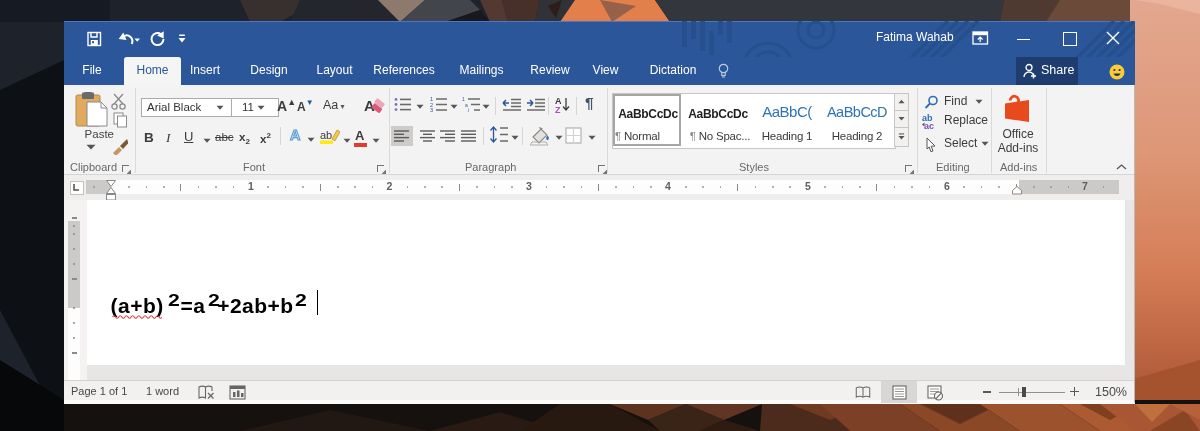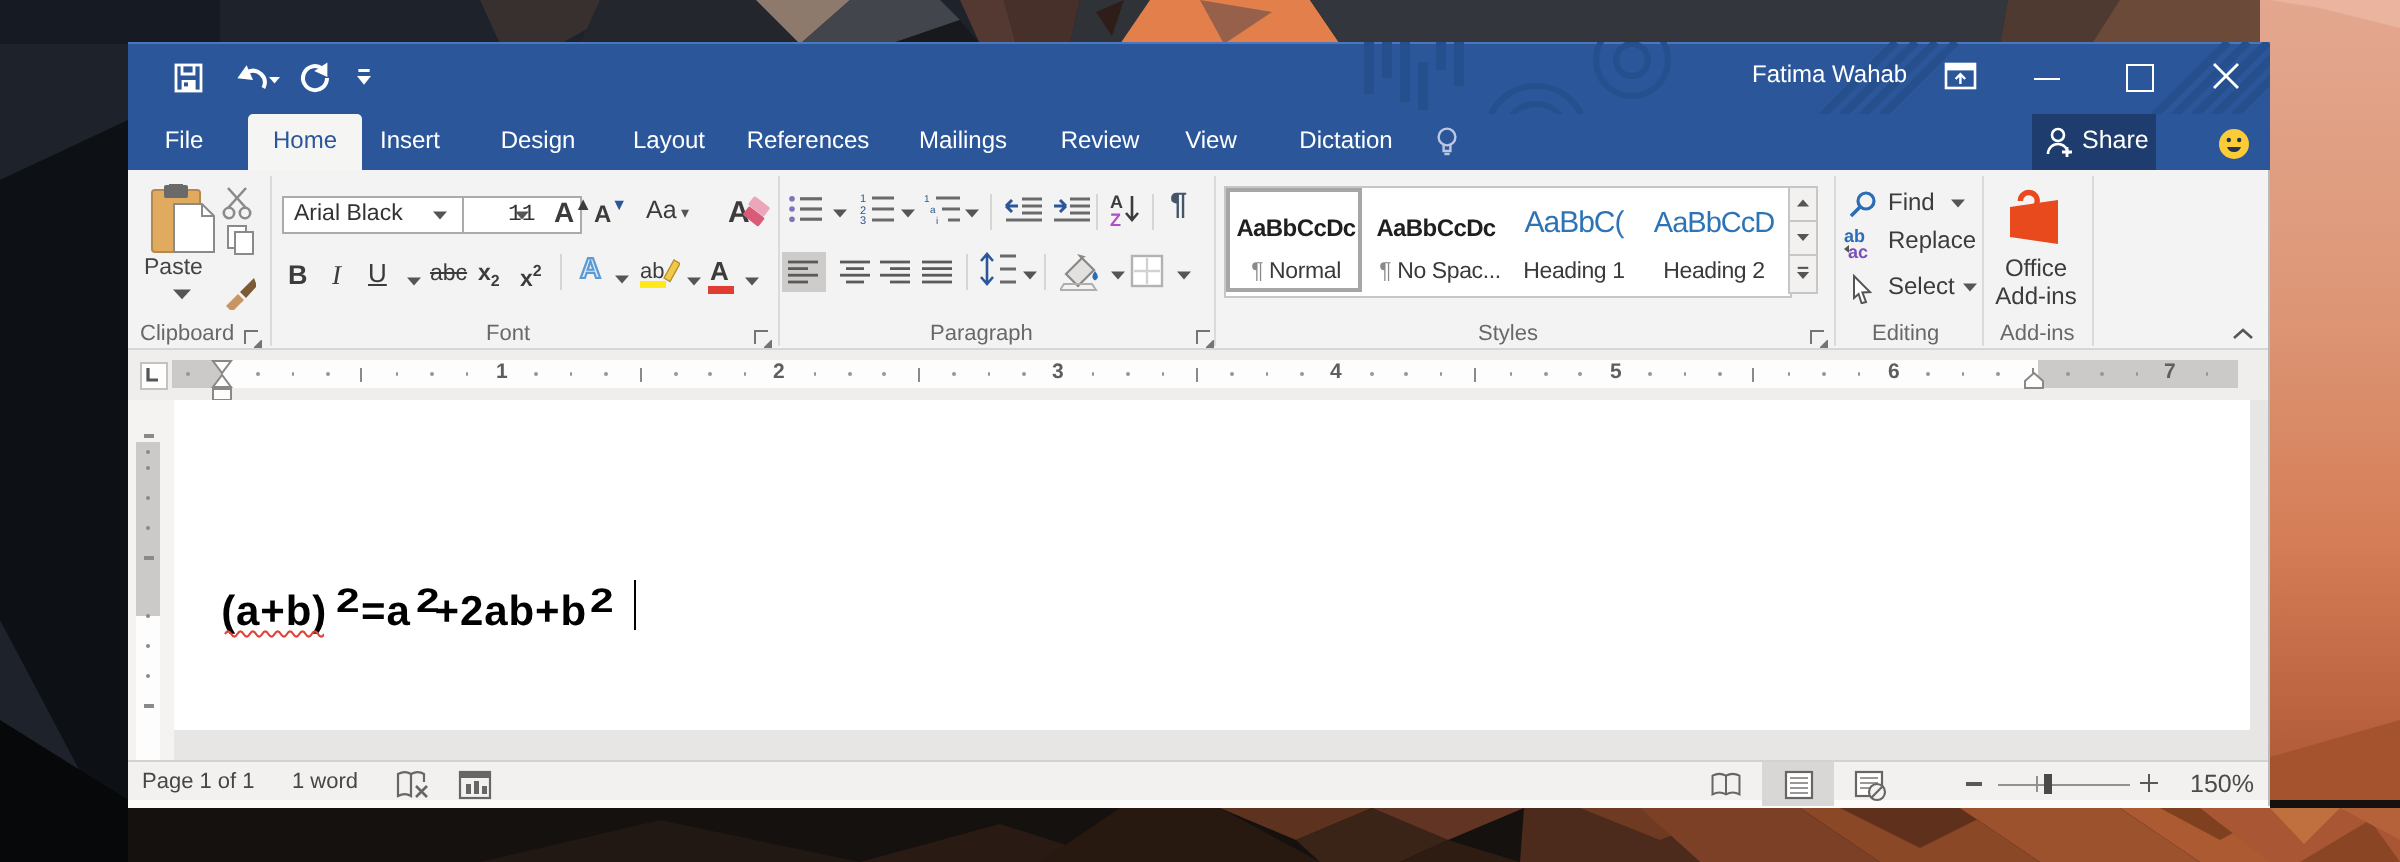--- a/index.html
+++ b/index.html
@@ -179,21 +179,21 @@
 </div>
 <div id="ribbon">
 
   <svg class="ic" style="left:11px;top:7px" width="34" height="36" viewBox="0 0 34 36">
     <rect x="1" y="3" width="24" height="31" rx="1.5" fill="#e0aa5f" stroke="#b4884c" stroke-width="1"></rect>
     <rect x="7" y="0.5" width="12" height="6.5" rx="1" fill="#6a6a6a"></rect>
     <rect x="9.5" y="-1" width="7" height="4" rx="1.5" fill="#6a6a6a"></rect>
     <path d="M12,10 h14 l6,6 v18 h-20 z" fill="#fff" stroke="#8a8a8a" stroke-width="1"></path>
     <path d="M26,10 l0,6 l6,0" fill="none" stroke="#8a8a8a" stroke-width="1"></path>
   </svg>
-  <div class="a" style="left:8px;top:43px;width:42px;text-align:left;font-size:11.5px;color:#444">Paste</div>
+  <div class="a" style="left:8px;top:43px;width:42px;text-align:right;font-size:11.5px;color:#444">Paste</div>
   <svg class="ic" style="left:22px;top:59px" width="10" height="6" viewBox="0 0 10 6">
           <path d="M0.5,0.8 h9 l-4.5,4.8 z" fill="#555"></path>
         </svg>
   <svg class="ic" style="left:47px;top:8px" width="18" height="17" viewBox="0 0 18 17">
     <g stroke="#8a8a8a" stroke-width="1.3" fill="none">
       <path d="M3,1 L12,11"></path>
             <path d="M12,1 L3,11"></path>
       <circle cx="3.5" cy="13.5" r="2.6"></circle>
             <circle cx="11.5" cy="13.5" r="2.6"></circle>
     </g>
@@ -207,21 +207,21 @@
     <path d="M9,8 l7,-7 1.5,4 -5.5,6 z" fill="#7c5a36"></path>
   </svg>
   <div class="gl" style="left:6px;">Clipboard</div>
   <div class="dlg" style="left:58px;"></div>
   <div class="sep" style="left:71px;"></div>
 
   <div class="cbo" style="left:77px;top:13px;width:86px;height:17px;line-height:17px;padding-left:5px;">Arial Black</div>
   <svg class="ic" style="left:152px;top:20px" width="8" height="5" viewBox="0 0 8 5">
           <path d="M0.5,0.8 h7 l-3.5,4 z" fill="#555"></path>
         </svg>
-  <div class="cbo" style="left:167px;top:13px;width:36px;height:17px;line-height:17px;padding-left:22px;font-family:Liberation Mono, monospace;">11</div>
+  <div class="cbo" style="left:167px;top:13px;width:36px;height:17px;line-height:17px;padding-left:10px;">11</div>
   <svg class="ic" style="left:193px;top:20px" width="8" height="5" viewBox="0 0 8 5">
           <path d="M0.5,0.8 h7 l-3.5,4 z" fill="#555"></path>
         </svg>
   <div class="a" style="left:213px;top:12px;font-size:14px;font-weight:bold;color:#3d3c3b">A<span style="font-size:9px;vertical-align:6px">▲</span></div>
   <div class="a" style="left:233px;top:13px;font-size:12px;font-weight:bold;color:#3d3c3b">A<span style="font-size:8px;vertical-align:6px;color:#2b579a">▼</span></div>
   <div class="a" style="left:259px;top:13px;font-size:12.5px;color:#3d3c3b">Aa<span style="font-size:8px;color:#555">&nbsp;▾</span></div>
   <svg class="ic" style="left:300px;top:11px" width="22" height="19" viewBox="0 0 22 19">
     <text x="0" y="15" font-size="15" font-weight="bold" fill="#3d3c3b" font-family="Liberation Sans">A</text>
     <rect x="10.5" y="4" width="10" height="5.5" rx="1" transform="rotate(38 15 7)" fill="#eba7b9"></rect>
     <rect x="8" y="9.5" width="10" height="5.5" rx="1" transform="rotate(38 13 12)" fill="#da5b77"></rect>
@@ -391,21 +391,21 @@
   <svg class="ic" style="left:524px;top:50px" width="8" height="5" viewBox="0 0 8 5">
           <path d="M0.5,0.8 h7 l-3.5,4 z" fill="#555"></path>
         </svg>
   <div class="gl" style="left:401px;">Paragraph</div>
   <div class="dlg" style="left:534px;"></div>
   <div class="sep" style="left:543px;"></div>
 
   <div class="a" style="left:548px;top:8px;width:282px;height:54px;background:#fff;border:1px solid #c8c6c4;"></div>
   <div class="a" style="left:549px;top:9px;width:68px;height:52px;border:2px solid #a8a6a4;background:#fff;box-sizing:border-box;"></div>
   <div class="a" style="left:551px;top:22px;width:66px;text-align:center;font-size:12px;font-weight:bold;color:#1f1f1f;letter-spacing:-.3px">AaBbCcDc</div>
-  <div class="a" style="left:551px;top:45px;width:66px;text-align:center;font-size:11.5px;color:#3a3a3a;letter-spacing:-.2px"><span style="color:#8a8a8a">¶</span> Normal</div>
+  <div class="a" style="left:551px;top:45px;width:66px;font-size:11.5px;color:#3a3a3a;letter-spacing:-.2px"><span style="color:#8a8a8a">¶</span> Normal</div>
   <div class="a" style="left:621px;top:22px;width:66px;text-align:center;font-size:12px;font-weight:bold;color:#1f1f1f;letter-spacing:-.3px">AaBbCcDc</div>
   <div class="a" style="left:621px;top:45px;width:70px;text-align:center;font-size:11.5px;color:#3a3a3a;letter-spacing:-.2px"><span style="color:#8a8a8a">¶</span> No Spac...</div>
   <div class="a" style="left:689px;top:18px;width:68px;text-align:center;font-size:15px;color:#2e74b5;letter-spacing:-.5px">AaBbC‌(</div>
   <div class="a" style="left:689px;top:45px;width:68px;text-align:center;font-size:11.5px;color:#3a3a3a;letter-spacing:-.2px">Heading 1</div>
   <div class="a" style="left:759px;top:19px;width:68px;text-align:center;font-size:14.5px;color:#2e74b5;letter-spacing:-.5px">AaBbCcD</div>
   <div class="a" style="left:759px;top:45px;width:68px;text-align:center;font-size:11.5px;color:#3a3a3a;letter-spacing:-.2px">Heading 2</div>
   <div class="a" style="left:830px;top:8px;width:15px;height:18px;background:#f2f1f0;border:1px solid #c8c6c4;box-sizing:border-box"></div>
   <div class="a" style="left:830px;top:25px;width:15px;height:18px;background:#f2f1f0;border:1px solid #c8c6c4;box-sizing:border-box"></div>
   <div class="a" style="left:830px;top:42px;width:15px;height:20px;background:#f2f1f0;border:1px solid #c8c6c4;box-sizing:border-box"></div>
   <svg class="ic" style="left:834px;top:14px" width="7" height="5" viewBox="0 0 8 5">

